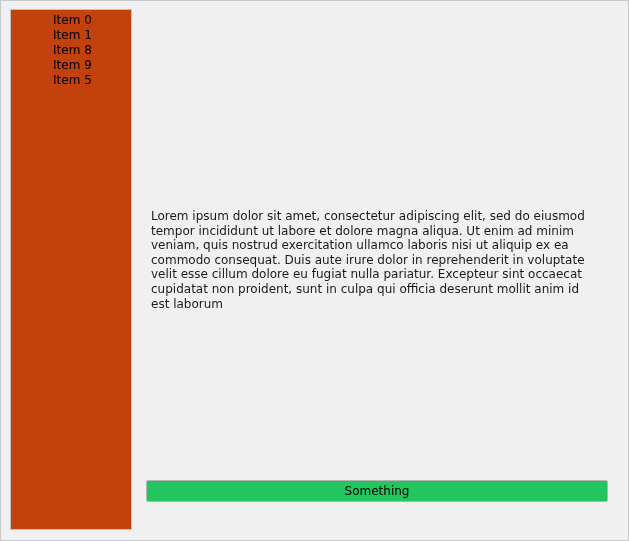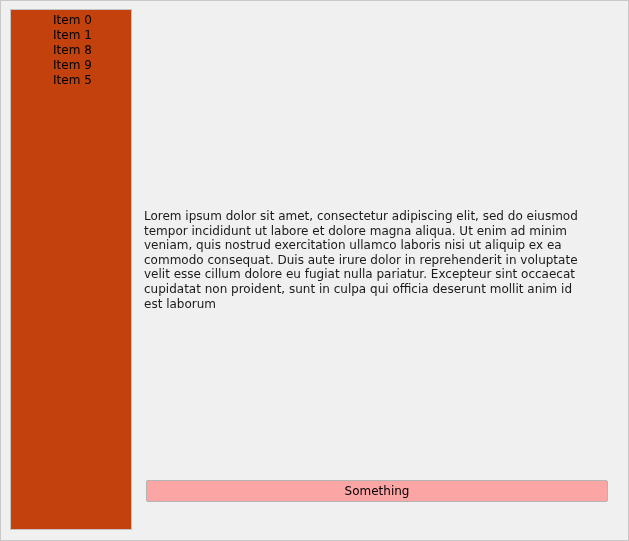--- a/index.html
+++ b/index.html
@@ -47,36 +47,36 @@
   
   #content-panel {
     position: absolute;
     left: 139px;
     top: 8px;
     width: 481px;
     height: 521px;
   }
   #paragraph-text {
     position: absolute;
-    left: 4px;
+    left: 11px;
     top: 200px;
     width: 437px;
     font-size: 12px;
     line-height: 14.6px;
     color: #1a1a1a;
     text-align: left;
   }
   #something-button {
     position: absolute;
     left: 6px;
     bottom: 28px;
     width: 462px;
     height: 22px;
     box-sizing: border-box;
-    background: #fca5a5;
+    background: #22c55e;
     border: 1px solid #b4b4b4;
     border-radius: 2px;
     font-family: "DejaVu Sans", sans-serif;
     font-size: 12px;
     color: #000000;
     text-align: center;
     line-height: 20px;
     cursor: default;
     padding: 0;
   }

